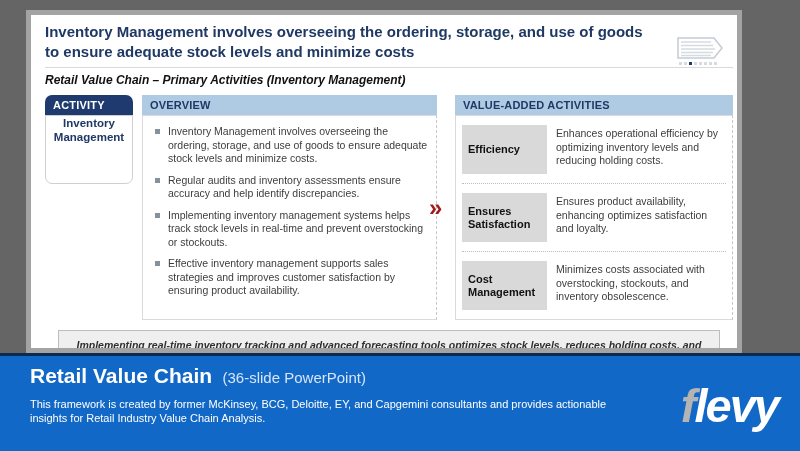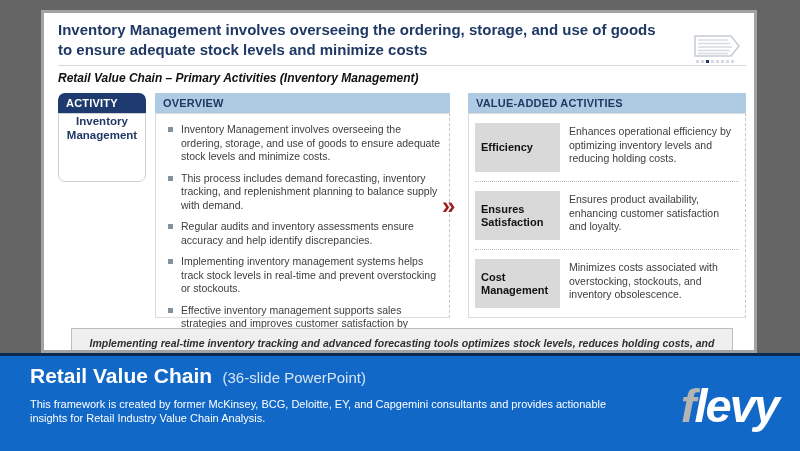--- a/index.html
+++ b/index.html
@@ -1,21 +1,21 @@
 <!DOCTYPE html>
 <html><head>
 <meta charset="utf-8">
 <style>
   html,body{margin:0;padding:0;}
   body{font-family:"Liberation Sans",sans-serif;background:#656565;}
   .stage{position:relative;width:800px;height:451px;background:#656565;overflow:hidden;}
 
   
-  .slide{position:absolute;left:41px;top:10px;width:716px;height:343px;background:#ffffff;
-         border:3px solid #a3a3a3;box-sizing:border-box;overflow:hidden;}
+  .slide{position:absolute;left:26px;top:10px;width:716px;height:343px;background:#ffffff;
+         border:5px solid #a3a3a3;box-sizing:border-box;overflow:hidden;}
   .slide-title{position:absolute;left:14px;top:7px;width:615px;
                font-size:15px;line-height:20px;font-weight:bold;color:#1f3864;}
   .deck-icon{position:absolute;right:12px;top:22px;width:48px;height:30px;}
   .title-divider{position:absolute;left:14px;top:52px;width:688px;height:1px;background:#d9d9d9;}
   .slide-subtitle{position:absolute;left:14px;top:58px;font-size:12px;font-weight:bold;
                   font-style:italic;color:#111;}
 
   .col-header{position:absolute;height:20px;box-sizing:border-box;padding:4px 0 0 8px;
               font-size:11px;font-weight:bold;letter-spacing:.2px;}
   .hdr-dark{background:#1e3a6e;color:#ffffff;border-radius:7px 7px 0 0;padding-left:8px;}
@@ -102,24 +102,20 @@
     </div>
 
     <div class="col-header hdr-blue overview-header">OVERVIEW</div>
     <div class="overview-panel">
       <div class="bullet">
         <span class="sq"></span>
         <span class="tx">Inventory Management involves overseeing the ordering, storage, and use of goods to ensure adequate stock levels and minimize costs.</span>
       </div>
       <div class="bullet">
         <span class="sq"></span>
-        <span class="tx">This process includes demand forecasting, inventory tracking, and replenishment planning to balance supply with demand.</span>
-      </div>
-      <div class="bullet">
-        <span class="sq"></span>
         <span class="tx">Regular audits and inventory assessments ensure accuracy and help identify discrepancies.</span>
       </div>
       <div class="bullet">
         <span class="sq"></span>
         <span class="tx">Implementing inventory management systems helps track stock levels in real-time and prevent overstocking or stockouts.</span>
       </div>
       <div class="bullet">
         <span class="sq"></span>
         <span class="tx">Effective inventory management supports sales strategies and improves customer satisfaction by ensuring product availability.</span>
       </div>
@@ -133,21 +129,21 @@
         <div class="label-box">
           <b>Efficiency</b>
         </div>
         <div class="va-tx">Enhances operational efficiency by optimizing inventory levels and reducing holding costs.</div>
       </div>
       <div class="va-divider"></div>
       <div class="va-row">
         <div class="label-box">
           <b>Ensures Satisfaction</b>
         </div>
-        <div class="va-tx">Ensures product availability, enhancing customer satisfaction and loyalty.</div>
+        <div class="va-tx">Ensures product availability, enhancing optimizes satisfaction and loyalty.</div>
       </div>
       <div class="va-divider"></div>
       <div class="va-row">
         <div class="label-box">
           <b>Cost Management</b>
         </div>
         <div class="va-tx">Minimizes costs associated with overstocking, stockouts, and inventory obsolescence.</div>
       </div>
     </div>
 

